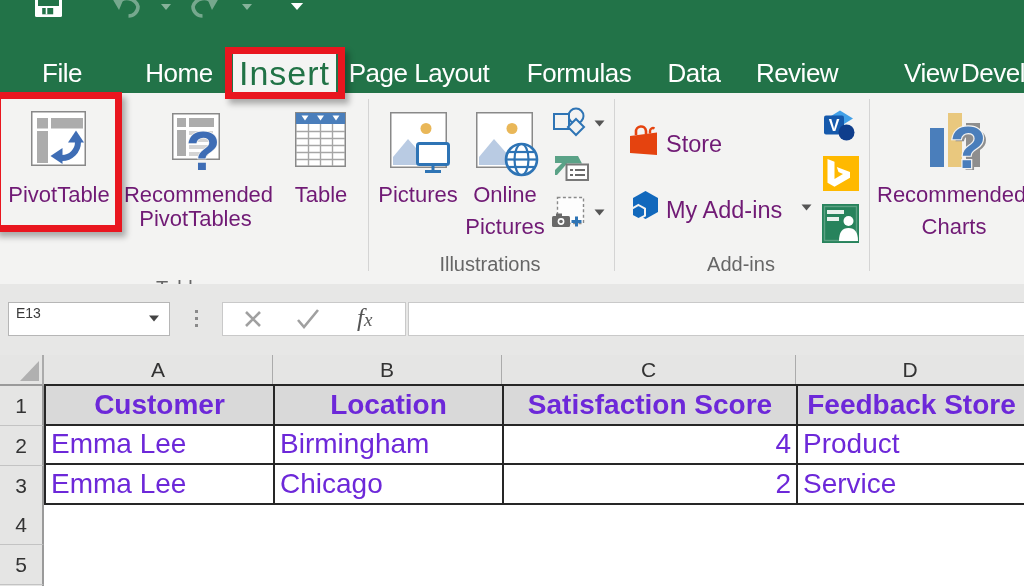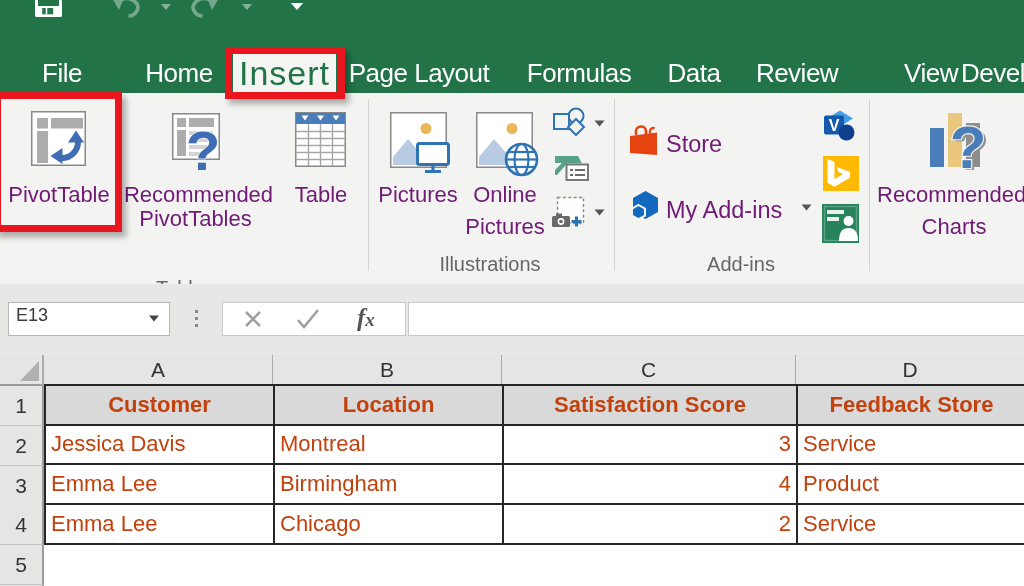--- a/index.html
+++ b/index.html
@@ -224,35 +224,35 @@
     <rect x="38" y="13" width="14" height="44" fill="#8e8e8e"></rect>
     <text x="43" y="60" font-family="Liberation Sans" font-size="60" font-weight="bold" fill="#8e8e8e" text-anchor="middle">?</text>
     <text x="40" y="58" font-family="Liberation Sans" font-size="60" font-weight="bold" fill="#4a7ebb" stroke="#f3f3f2" stroke-width="2.4" paint-order="stroke" text-anchor="middle">?</text>
   </svg>
   <div class="blabel" style="left:877px;top:184px;width:170px;text-align:left;">Recommended</div>
   <div class="blabel" style="left:904px;top:216px;width:100px;">Charts</div>
 
   
   <div class="abs" id="fbar"></div>
   <div class="fbox" style="left:8px;width:160px;"></div>
-  <div class="abs" style="left:16px;top:305px;font-size:18px;color:#3a3a3a;">E13</div>
+  <div class="abs" style="left:16px;top:305px;font-size:14px;color:#3a3a3a;">E13</div>
   <svg class="abs" style="left:148px;top:315px" width="12" height="7" viewBox="0 0 12 7">
         <path d="M1 0.5 h10 l-5 6 z" fill="#444"></path>
       </svg>
   <div class="abs" style="left:195px;top:310px;width:3px;height:3px;background:#8a8a8a;"></div>
   <div class="abs" style="left:195px;top:317px;width:3px;height:3px;background:#8a8a8a;"></div>
   <div class="abs" style="left:195px;top:324px;width:3px;height:3px;background:#8a8a8a;"></div>
   <div class="fbox" style="left:222px;width:182px;border-color:#c9c9c9;"></div>
   <svg class="abs" style="left:243px;top:309px" width="20" height="20" viewBox="0 0 20 20">
         <path d="M3 3 L17 17 M17 3 L3 17" stroke="#a0a0a0" stroke-width="2.6"></path>
       </svg>
   <svg class="abs" style="left:296px;top:308px" width="24" height="21" viewBox="0 0 24 21">
         <path d="M2 12 L8 19 L22 2" stroke="#a0a0a0" stroke-width="2.6" fill="none"></path>
       </svg>
-  <div class="abs" style="left:357px;top:304px;font-family:'Liberation Serif',serif;font-style:italic;font-weight:bold;font-size:25px;color:#555;">f<span style="font-size:19px;">x</span></div>
+  <div class="abs" style="left:357px;top:304px;font-family:'Liberation Serif',serif;font-style:italic;font-weight:normal;font-size:25px;color:#555;">f<span style="font-size:19px;">x</span></div>
   <div class="fbox" style="left:408px;width:620px;border-color:#c9c9c9;"></div>
 
   
   <div class="abs" id="grid"></div>
   <div class="abs" style="left:0;top:355px;width:42px;height:29px;background:#e5e5e4;border-right:2px solid #ababab;border-bottom:2px solid #9a9a9a;"></div>
   <svg class="abs" style="left:20px;top:361px" width="20" height="21" viewBox="0 0 20 21">
         <path d="M19 0 L19 20 L0 20 Z" fill="#b0b0b0"></path>
       </svg>
   <div class="colhdr" style="left:44px;width:228px;">A</div>
   <div class="colhdr" style="left:273px;width:228px;">B</div>
@@ -275,41 +275,35 @@
           <col style="width:228px">
         </colgroup>
     <tbody>
           <tr style="height:39.5px;">
       <td class="xc hd">Customer</td>
             <td class="xc hd">Location</td>
             <td class="xc hd">Satisfaction Score</td>
             <td class="xc hd" style="border-right:none;">Feedback Store</td>
     </tr>
     <tr style="height:39.5px;">
-            <td class="xc">Jessica Davis</td>
-            <td class="xc">Montreal</td>
-            <td class="xc num">3</td>
-            <td class="xc" style="border-right:none;">Service</td>
-          </tr>
-    <tr style="height:39.5px;">
             <td class="xc">Emma Lee</td>
             <td class="xc">Birmingham</td>
             <td class="xc num">4</td>
             <td class="xc" style="border-right:none;">Product</td>
           </tr>
     <tr style="height:40px;">
             <td class="xc">Emma Lee</td>
             <td class="xc">Chicago</td>
             <td class="xc num">2</td>
             <td class="xc" style="border-right:none;">Service</td>
           </tr>
   </tbody>
       </table>
   <style>
-    .xc{border:2px solid #262626;font-size:22px;color:#c2410c;padding:0 5px;white-space:nowrap;overflow:hidden;background:#fff;}
+    .xc{border:2px solid #262626;font-size:28px;color:#6d28d9;padding:0 5px;white-space:nowrap;overflow:hidden;background:#fff;}
     .hd{background:#d9d9d9;font-weight:bold;text-align:center;}
     .num{text-align:right;}
   </style>
 
   
   <div class="redbox" style="left:-6px;top:92px;width:114px;height:126px;"></div>
   <div class="redbox" style="left:225px;top:47px;width:106px;height:38px;"></div>
 </path></div>
 
 </body></html>

